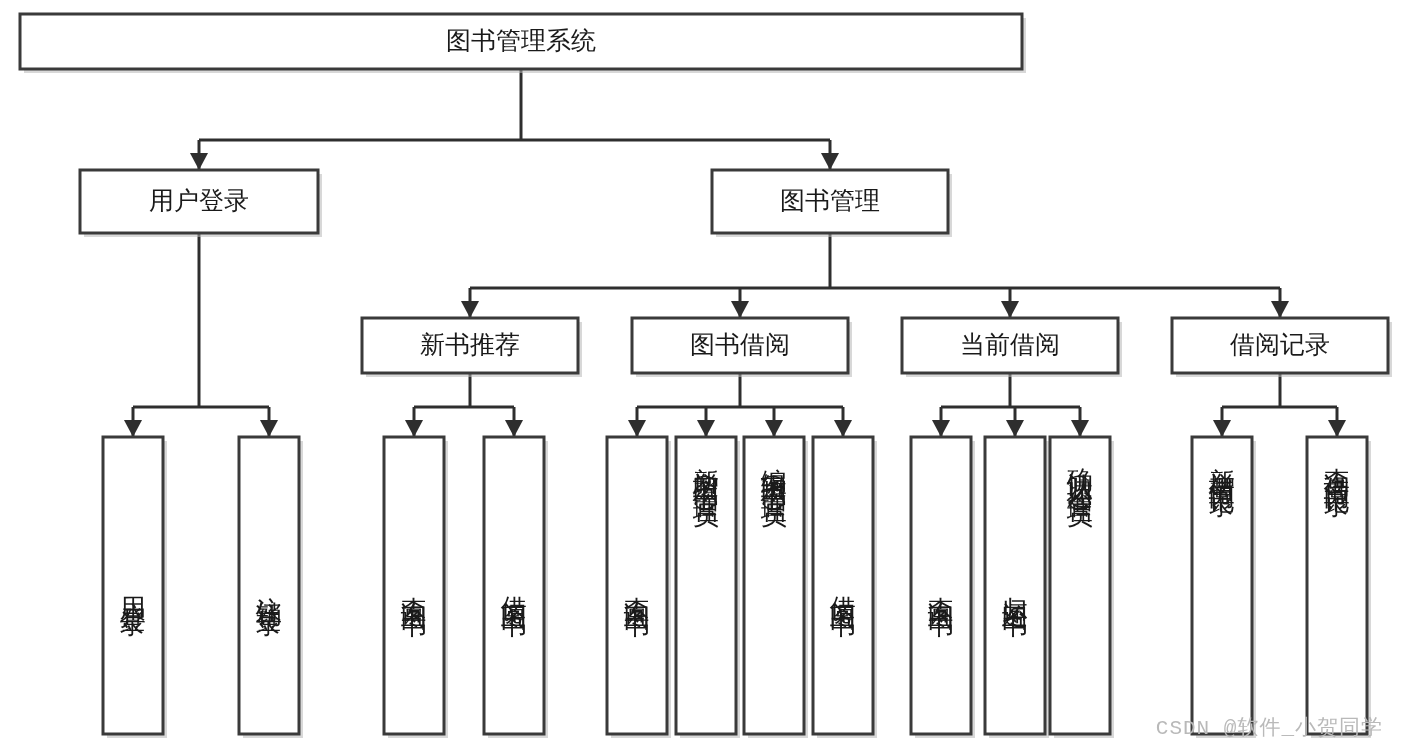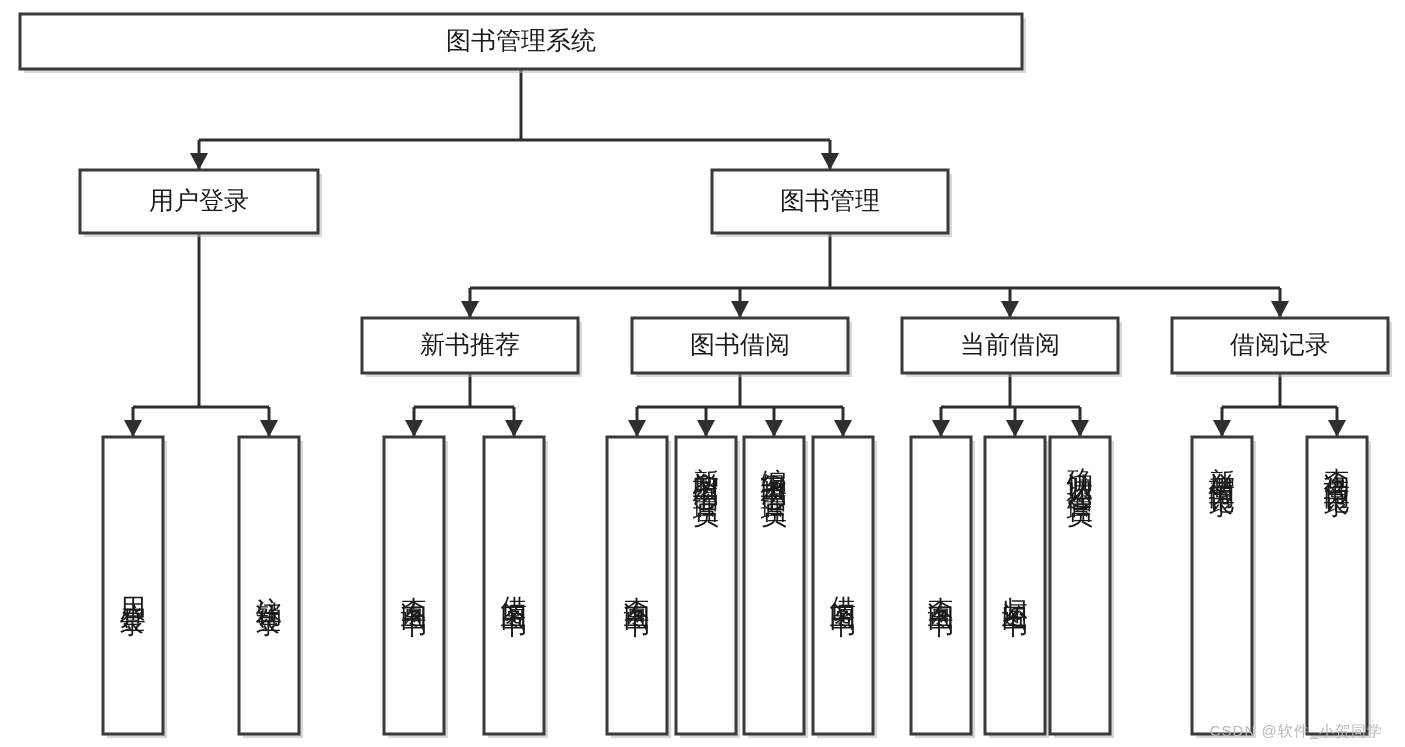--- a/index.html
+++ b/index.html
@@ -52,22 +52,22 @@
     color:#1a1a1a;
     line-height:1.02;
     letter-spacing:5px;
     white-space:nowrap;
     user-select:none;
   }
   .watermark{
     position:absolute;
     right:8px;
     bottom:6px;
-    font-family:Liberation Sans, sans-serif;
-    font-size:15px;
+    font-family:Liberation Mono, monospace;
+    font-size:21px;
     color:#b9b9b9;
     letter-spacing:1px;
     white-space:nowrap;
     user-select:none;
   }
 </style>
 </head>
 <body>
 
 <div id="diagram-root">

